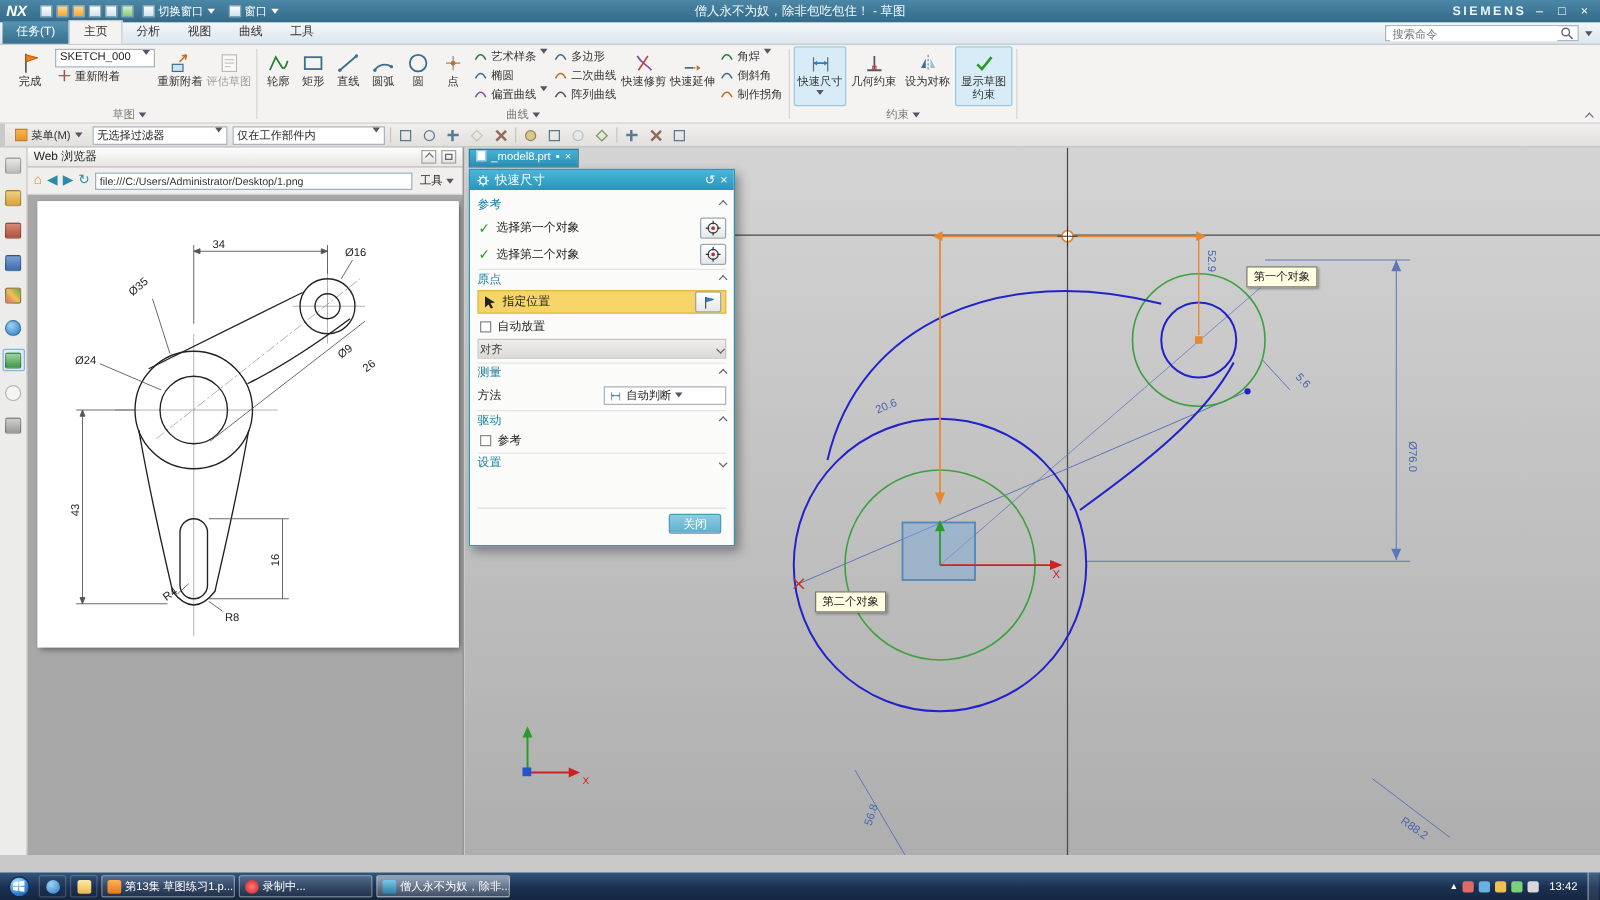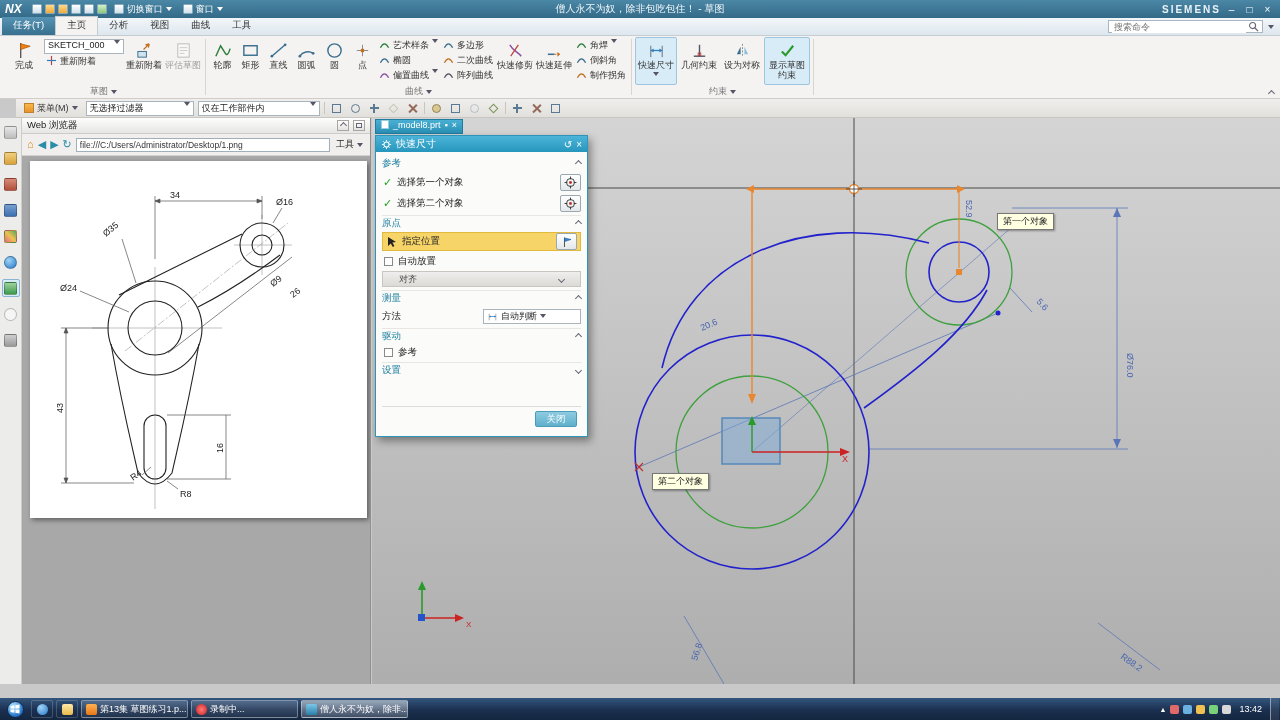--- a/index.html
+++ b/index.html
@@ -45,21 +45,21 @@
   .rcol{display:flex;flex-direction:column;gap:1px;justify-content:flex-start;padding-top:2px;}
   .mini{display:flex;gap:3px;font-size:9px;height:14px;padding:0 2px;color:#333;white-space:nowrap;}
   .mico{width:11px;height:11px;flex:none;}
   .combo{display:flex;align-items:flex-start;background:#fff;border:1px solid #a9b4bc;height:15px;font-size:9px;padding:0 3px;gap:3px;}
   .combo .lbl{flex:1;white-space:nowrap;overflow:hidden;}
   .ribbon-min{position:absolute;right:6px;bottom:2px;}
   .chev{width:5px;height:5px;border-right:1.4px solid #667;border-bottom:1.4px solid #667;transform:rotate(45deg);}
   .chev.up{transform:rotate(225deg);}
 
   
-  .selbar{position:absolute;top:99px;left:16px;right:0;height:19px;background:linear-gradient(#f0efed,#e2e0dc);
+  .selbar{position:absolute;top:99px;left:4px;right:0;height:19px;background:linear-gradient(#f0efed,#e2e0dc);
     border-bottom:1px solid #c9c6c1;display:flex;align-items:center;gap:4px;padding:0 4px;}
   .menu-ico{width:10px;height:10px;background:linear-gradient(#f7b84a,#e8942a);border:1px solid #c08030;}
   .sb-ico{width:15px;height:15px;display:flex;align-items:center;justify-content:center;border:1px solid transparent;}
   .sb-ico.dis{opacity:.35;}
   .vsep{width:1px;height:12px;background:#c8c5c0;}
   .shp{width:9px;height:9px;position:relative;}
   .shp.sq{border:1.5px solid #5a7a94;}
   .shp.ci{border:1.5px solid #5a7a94;border-radius:50%;}
   .shp.ciF{border:1.5px solid #94845a;border-radius:50%;background:#d8c890;}
   .shp.di{width:7px;height:7px;border:1.5px solid #7a945a;transform:rotate(45deg);}
@@ -123,21 +123,21 @@
   .sect{display:flex;align-items:center;height:14px;color:#1a7d9e;font-size:9.5px;gap:4px;border-top:1px solid #e8e6e2;padding-top:1px;}
   .sect.first{border-top:none;}
   .row-sel{display:flex;align-items:center;height:18px;gap:4px;}
   .ckm{color:#1f9e1f;font-size:11px;width:11px;text-align:center;}
   .selbtn{width:21px;height:17px;border:1px solid #9aa8b2;background:linear-gradient(#ffffff,#e4e8ea);display:flex;
     align-items:center;justify-content:center;border-radius:2px;}
   .row-loc{display:flex;align-items:center;height:19px;background:#f7d468;border:1px solid #e2b93f;gap:4px;padding:0 3px;}
   .row-cbx{display:flex;align-items:center;gap:5px;height:14px;padding-left:2px;}
   .cbx{width:9px;height:9px;background:#fff;border:1px solid #8a8a8a;}
   .subbar{height:16px;background:linear-gradient(#efeeec,#dcdad6);border:1px solid #c9c6c1;display:flex;align-items:center;
-    padding:0 16px;font-size:9px;color:#444;}
+    padding:0 1px;font-size:9px;color:#444;}
   .mrow{display:flex;align-items:center;gap:6px;height:18px;}
   .dropdown{display:flex;align-items:center;gap:3px;background:#fff;border:1px solid #a9b4bc;height:15px;padding:0 3px;
     width:98px;margin-left:auto;font-size:9px;}
   .qd-footer{margin-top:auto;display:flex;justify-content:flex-end;padding:4px 4px 5px;border-top:1px solid #e0ddd8;}
   .btn-close{width:42px;height:16px;background:linear-gradient(#8ecbe0,#5fb0cc);border:1px solid #4a9cb8;color:#fff;
     display:flex;align-items:center;justify-content:center;font-size:9.5px;border-radius:2px;}
 
   
   .statusbar{position:absolute;left:0;right:0;bottom:22px;height:14px;background:#f1f0ee;border-top:1px solid #c6c3be;
     display:flex;align-items:center;padding:0 6px;font-size:9px;color:#333;}

